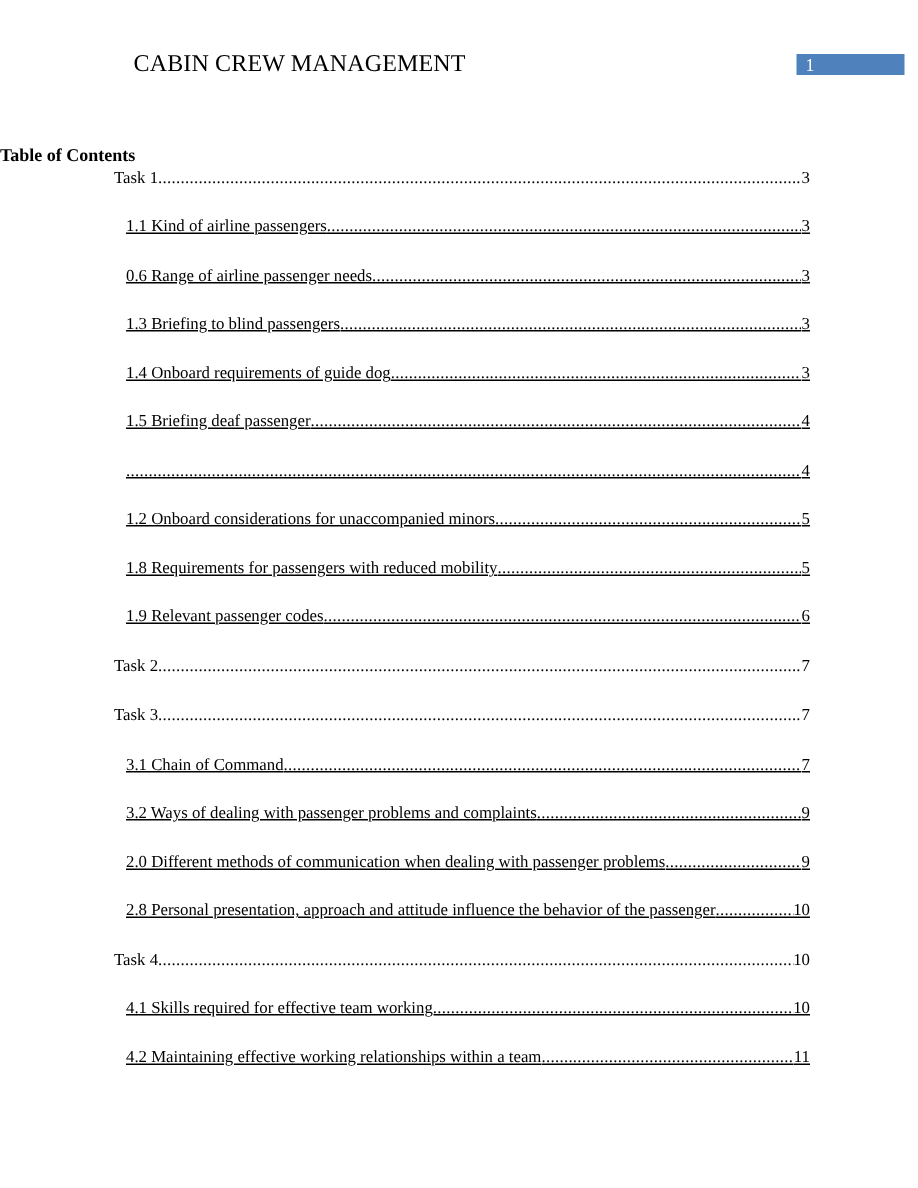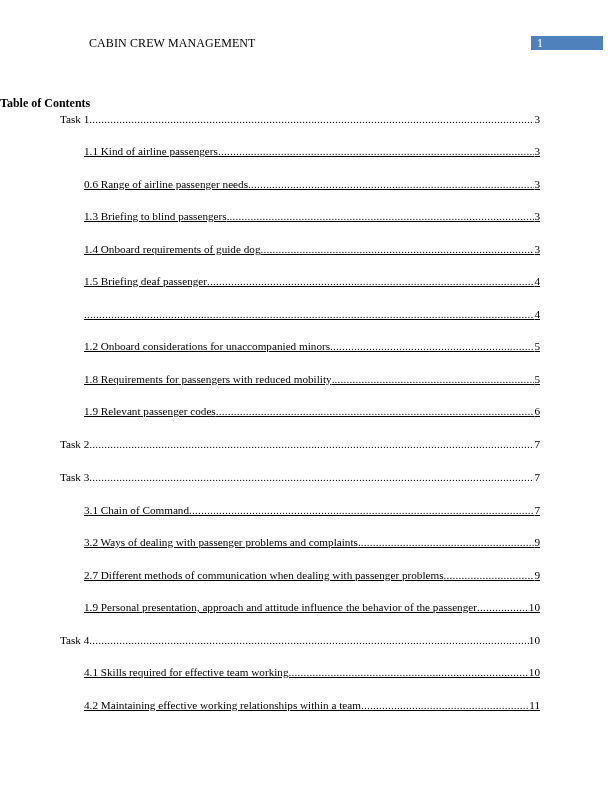--- a/index.html
+++ b/index.html
@@ -1,24 +1,24 @@
 <!DOCTYPE html>
 <html><head>
 <meta charset="utf-8">
 <style>
   html, body { margin: 0; padding: 0; background: #ffffff; }
   body { width: 612px; height: 792px; position: relative; overflow: hidden;
          font-family: "Liberation Serif", "DejaVu Serif", serif; color: #000; }
-  .header-title { position: absolute; left: 89px; top: 36px; font-size: 12px; line-height: 14px; letter-spacing: 0.1px; }
+  .header-title { position: absolute; left: 89px; top: 36px; font-size: 16px; line-height: 14px; letter-spacing: 0.1px; }
   .page-num-box { position: absolute; left: 531px; top: 36px; width: 72px; height: 14px; background: #4f81bd; }
   .page-num { position: absolute; left: 6px; top: 0; font-size: 12px; line-height: 14px; color: #ffffff; }
   .toc-heading { position: absolute; left: 0; width: 612px; top: 96px; text-align: left; font-weight: bold; font-size: 12px; line-height: 14px; }
   .toc-entry { position: absolute; right: 72px; height: 14px; font-size: 11.2px; line-height: 14px;
                display: flex; align-items: baseline; white-space: nowrap; overflow: hidden; }
-  .toc-entry.lvl1 { left: 60px; text-align: right; }
+  .toc-entry.lvl1 { left: 76px; text-align: right; }
   .toc-entry.lvl2 { left: 84px; text-decoration: underline; }
   .toc-text { flex: 0 0 auto; }
   .toc-dots { flex: 1 1 auto; overflow: hidden; white-space: nowrap; }
   .toc-dots::after { content: "......................................................................................................................................................................................................................................................"; letter-spacing: 0.2px; }
   .toc-page { flex: 0 0 auto; }
 </style>
 </head>
 <body>
 
 <div>
@@ -94,26 +94,26 @@
       <span class="toc-text">3.1 Chain of Command</span>
       <span class="toc-dots"></span>
       <span class="toc-page">7</span>
     </div>
   <div class="toc-entry lvl2" style="top:535px">
       <span class="toc-text">3.2 Ways of dealing with passenger problems and complaints</span>
       <span class="toc-dots"></span>
       <span class="toc-page">9</span>
     </div>
   <div class="toc-entry lvl2" style="top:568px">
-      <span class="toc-text">2.7 Different methods of communication when dealing with passenger problems</span>
+      <span class="toc-text">2.0 Different methods of communication when dealing with passenger problems</span>
       <span class="toc-dots"></span>
       <span class="toc-page">9</span>
     </div>
   <div class="toc-entry lvl2" style="top:600px">
-      <span class="toc-text">1.9 Personal presentation, approach and attitude influence the behavior of the passenger</span>
+      <span class="toc-text">2.8 Personal presentation, approach and attitude influence the behavior of the passenger</span>
       <span class="toc-dots"></span>
       <span class="toc-page">10</span>
     </div>
   <div class="toc-entry lvl1" style="top:633px">
       <span class="toc-text">Task 4</span>
       <span class="toc-dots"></span>
       <span class="toc-page">10</span>
     </div>
   <div class="toc-entry lvl2" style="top:665px">
       <span class="toc-text">4.1 Skills required for effective team working</span>

